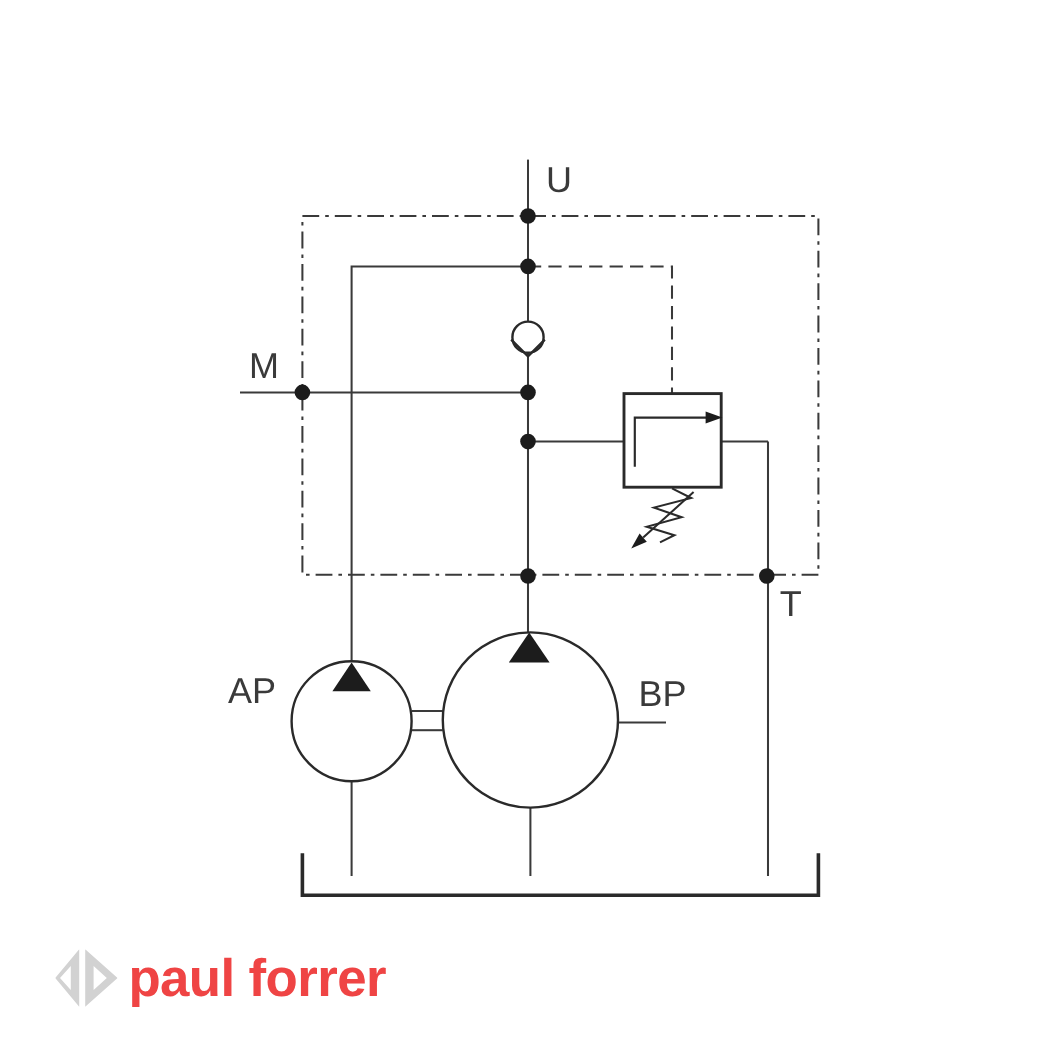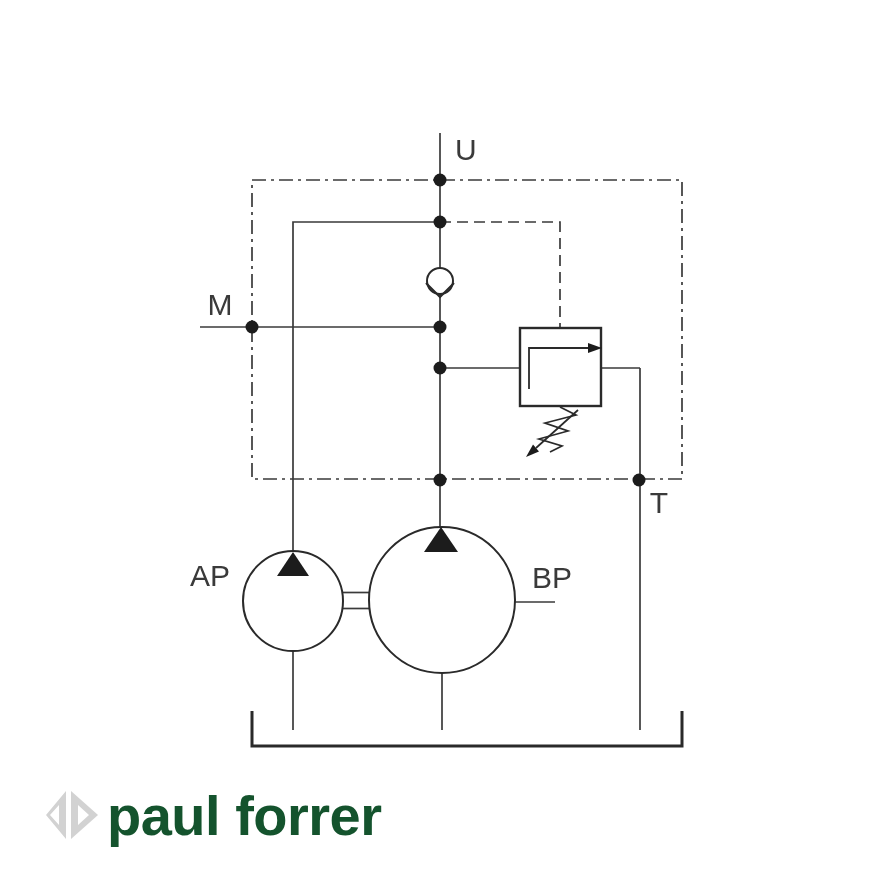--- a/index.html
+++ b/index.html
@@ -12,23 +12,23 @@
     font-size:30px;
     fill:#3a3a3a;
   }
   .logo{
     position:absolute;left:46px;top:791px;height:49px;
     display:flex;align-items:center;gap:9px;
   }
   .logo-text{
     font-family:"Liberation Sans", sans-serif;
     font-weight:bold;
-    font-size:56px;
+    font-size:44px;
     letter-spacing:-0.5px;
-    color:#14532d;
+    color:#ef4444;
     line-height:49px;
     white-space:nowrap;
   }
 </style>
 </head>
 <body>
 
 <div class="page">
 
   <svg width="880" height="880" viewBox="0 0 880 880">

